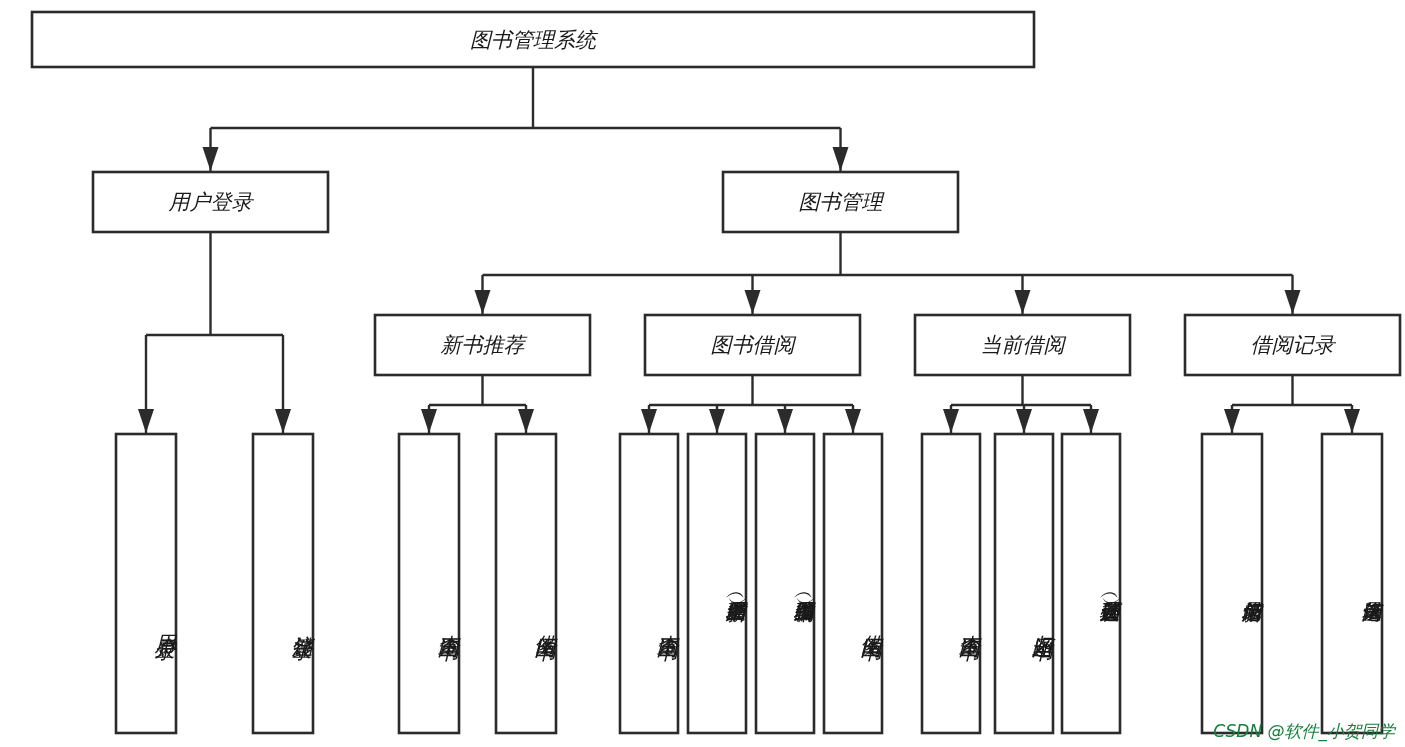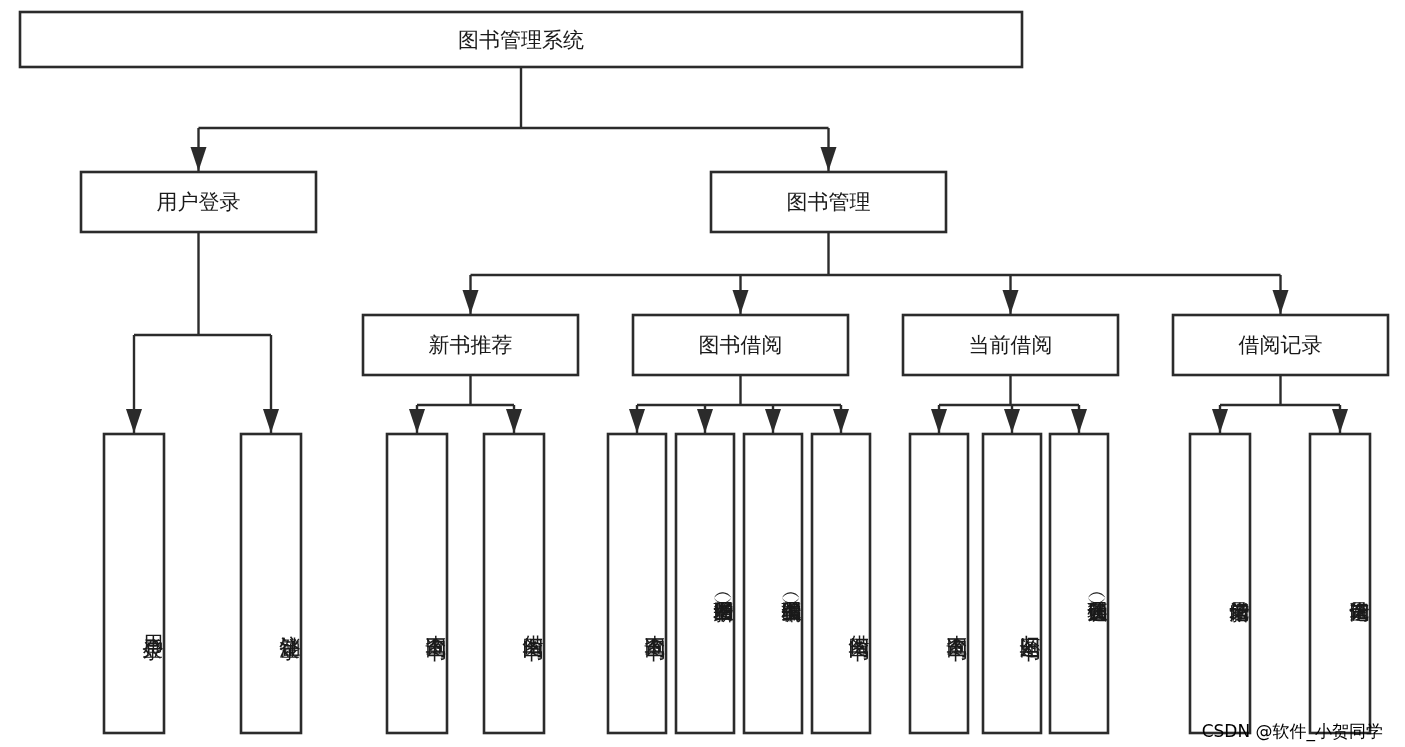--- a/index.html
+++ b/index.html
@@ -10,24 +10,25 @@
   }
   body {
     width: 1405px;
     height: 747px;
     position: relative;
     overflow: hidden;
     font-family: "DejaVu Sans", "Liberation Sans", sans-serif;
   }
   #diagram-root {
     position: absolute;
-    left: 0;
+    left: 12px;
     top: 0;
     width: 1391px;
     height: 747px;
+    font-style: italic;
   }
   svg.diagram-canvas {
     display: block;
     width: 1405px;
     height: 747px;
   }
   .node-box {
     fill: #ffffff;
     stroke: #2b2b2b;
     stroke-width: 2.6;
@@ -68,21 +69,21 @@
   .leaf-label-v.long {
     font-size: 20px;
     letter-spacing: 0px;
   }
   .watermark {
     position: absolute;
     right: 8px;
     bottom: 4px;
     font-family: "DejaVu Sans", "Liberation Sans", sans-serif;
     font-size: 17px;
-    color: #000000;
+    color: #15803d;
     white-space: nowrap;
     user-select: none;
   }
 </style>
 </head>
 <body>
 
 <div id="diagram-root">
   <svg class="diagram-canvas" id="diagram-svg" viewBox="0 0 1405 747" xmlns="http://www.w3.org/2000/svg">
       <path d="M521 67 L521 128" class="connector"></path>

